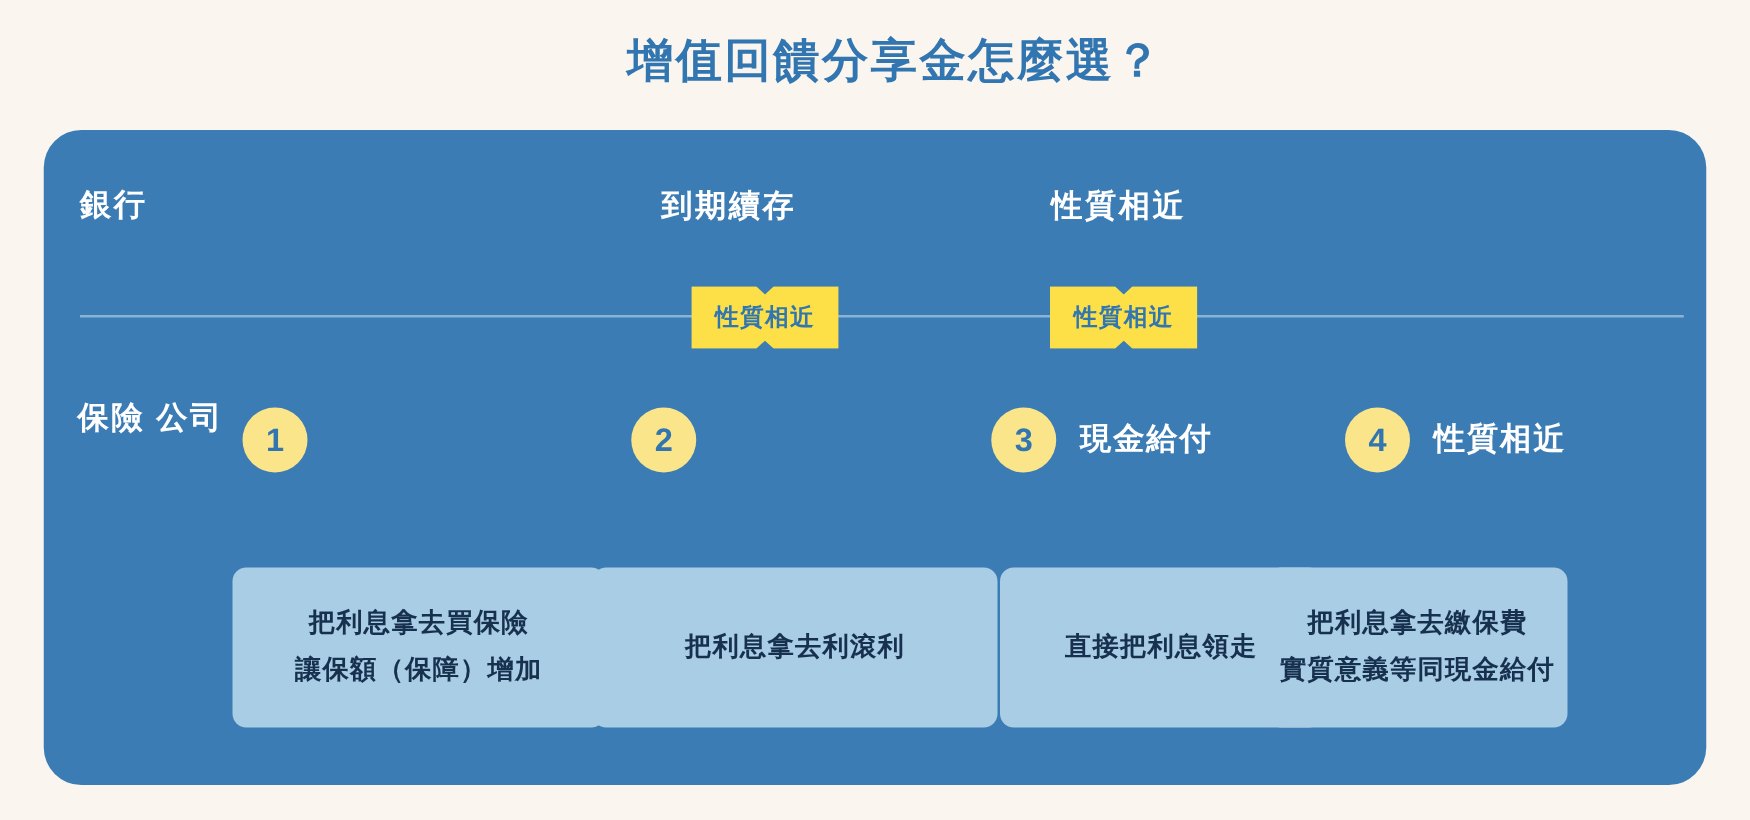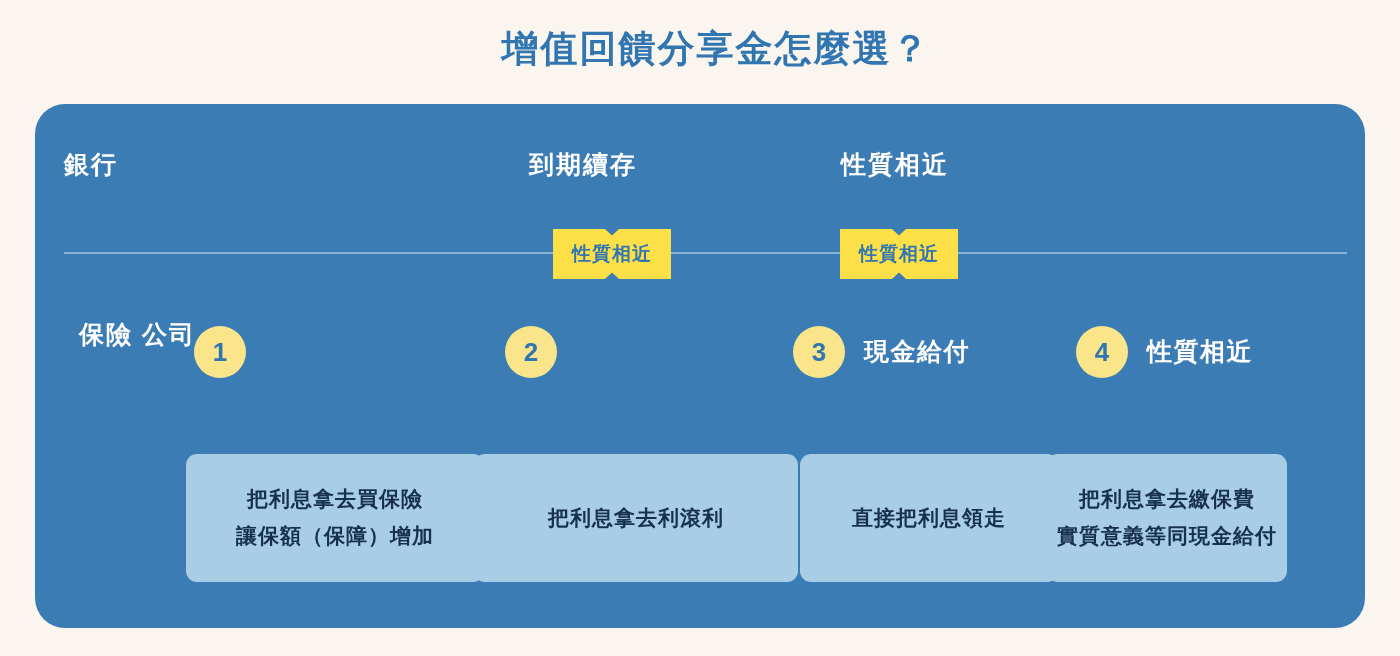--- a/index.html
+++ b/index.html
@@ -44,21 +44,21 @@
   
   .row-label {
     position: absolute;
     color: #ffffff;
     font-size: 25px;
     font-weight: bold;
     letter-spacing: 2px;
     line-height: 1.35;
   }
   #label-bank      { left: 29px; top: 44px; }
-  #label-insurer   { left: 44px; top: 214px; }
+  #label-insurer   { left: 27px; top: 214px; }
 
   
   .bank-term {
     position: absolute;
     color: #ffffff;
     font-size: 25px;
     font-weight: bold;
     letter-spacing: 2px;
     white-space: nowrap;
     top: 44px;
@@ -149,21 +149,21 @@
     line-height: 1.75;
     display: flex;
     align-items: center;
     justify-content: center;
     text-align: center;
     white-space: pre-line;
   }
   #desc-card-0 { left: 151px;  width: 298px; }
   #desc-card-1 { left: 439px;  width: 324px; }
   #desc-card-2 { left: 727px;  width: 258px; margin-left: 38px; }
-  #desc-card-3 { left: 1012px; width: 240px; }
+  #desc-card-3 { left: 979px; width: 240px; }
 </style>
 </head>
 <body>
 
 <div id="page-title">增值回饋分享金怎麼選？</div>
 
 <div id="panel">
 
   <div class="row-label" id="label-bank">銀行</div>
 

